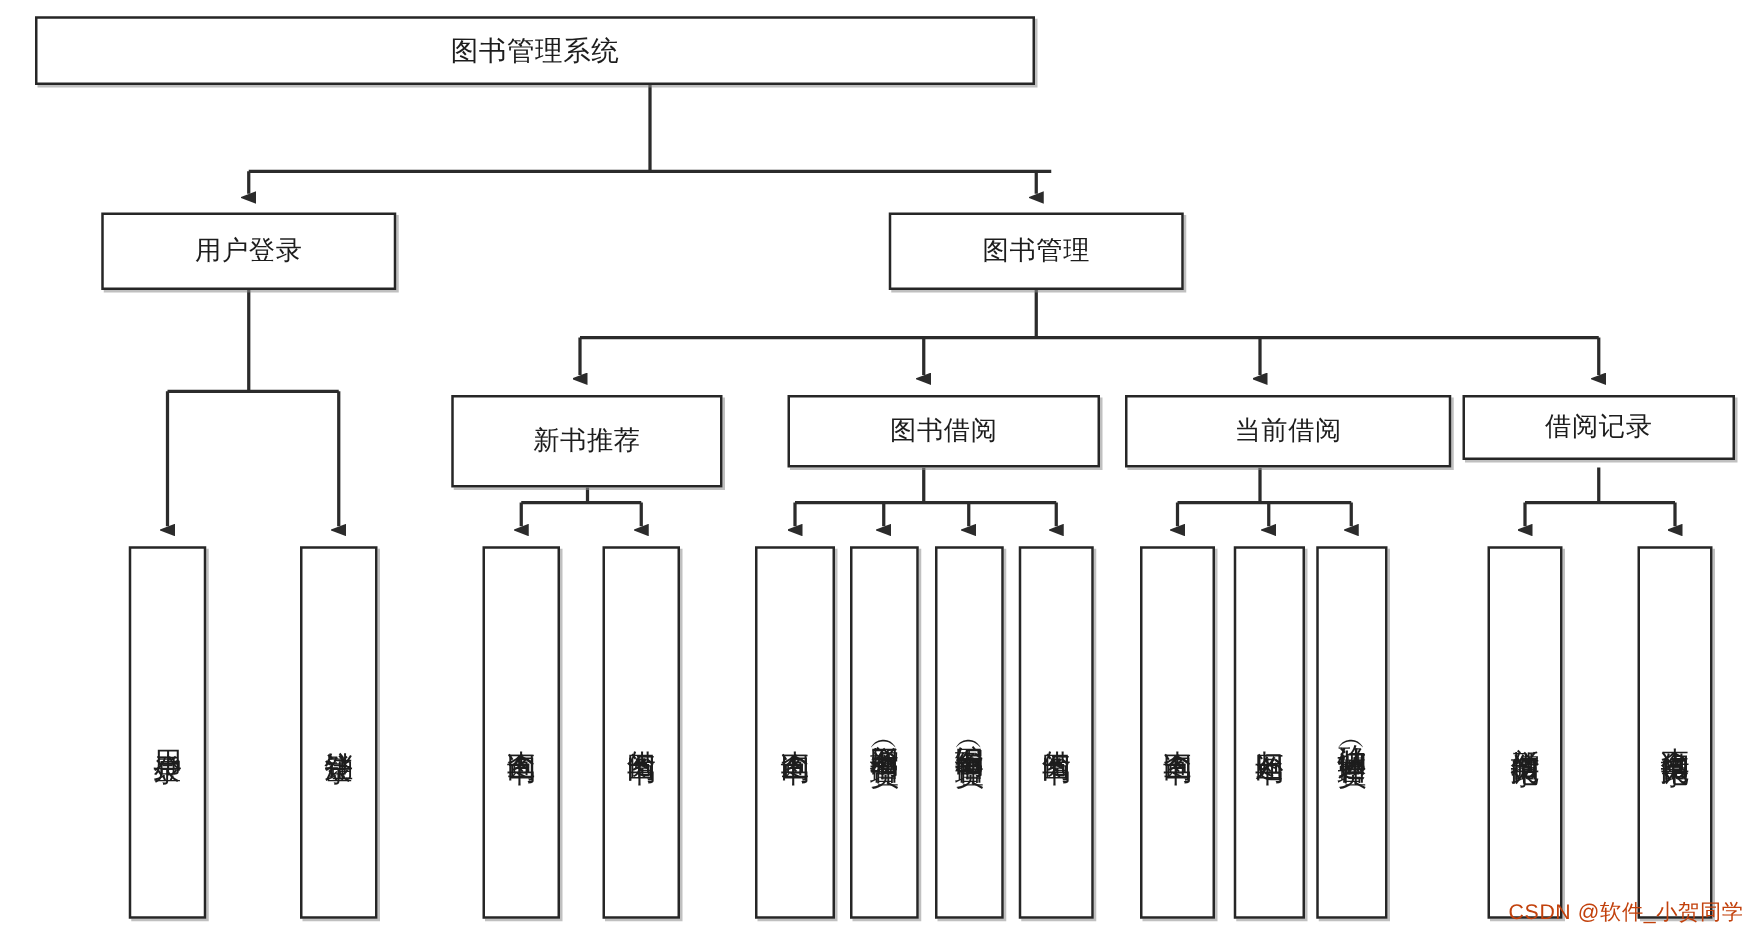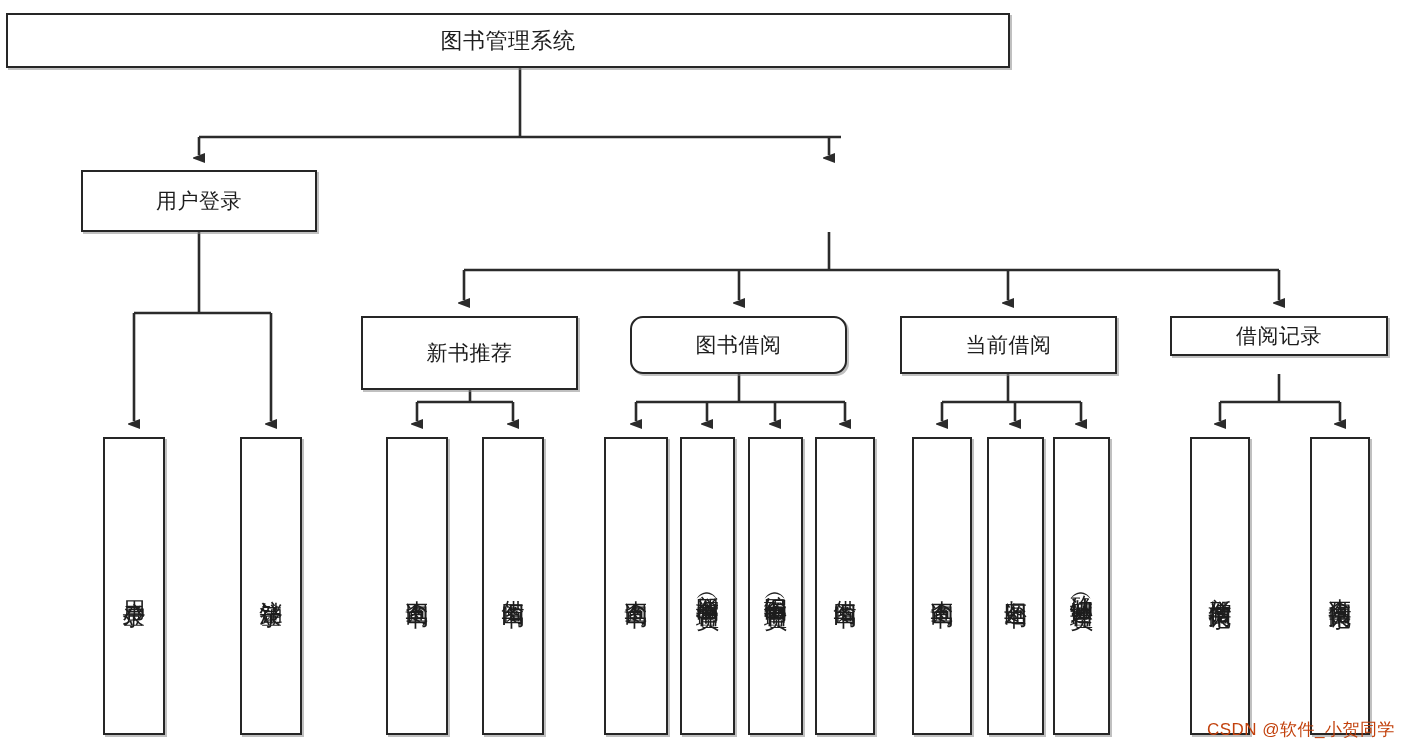--- a/index.html
+++ b/index.html
@@ -65,38 +65,41 @@
       <path d="M1015,402 L1015,421" marker-end="url(#arrow)"></path>
       <path d="M1081,402 L1081,421" marker-end="url(#arrow)"></path>
 
       <path d="M1279,374 L1279,402"></path>
       <path d="M1220,402 L1340,402"></path>
       <path d="M1220,402 L1220,421" marker-end="url(#arrow)"></path>
       <path d="M1340,402 L1340,421" marker-end="url(#arrow)"></path>
     </g>
   </svg>
 
-  <div class="node root" style="left:6px;top:13px;width:1004px;height:55px;">
+  <div class="node root" style="left:28px;top:13px;width:800px;height:55px;">
     <span class="lbl">图书管理系统</span>
   </div>
 
   <div class="node" style="left:81px;top:170px;width:236px;height:62px;">
     <span class="lbl">用户登录</span>
   </div>
+  <div class="node" style="left:711px;top:170px;width:236px;height:62px;">
+    <span class="lbl">图书管理</span>
+  </div>
 
   <div class="node" style="left:361px;top:316px;width:217px;height:74px;">
     <span class="lbl">新书推荐</span>
   </div>
-  <div class="node" style="left:630px;top:316px;width:217px;height:58px;border-radius:13px;">
+  <div class="node" style="left:630px;top:316px;width:250px;height:58px;">
     <span class="lbl">图书借阅</span>
   </div>
-  <div class="node" style="left:900px;top:316px;width:217px;height:58px;">
+  <div class="node" style="left:900px;top:316px;width:261px;height:58px;">
     <span class="lbl">当前借阅</span>
   </div>
-  <div class="node" style="left:1170px;top:316px;width:218px;height:40px;">
+  <div class="node" style="left:1170px;top:316px;width:218px;height:52px;">
     <span class="lbl">借阅记录</span>
   </div>
 
   <div class="node leaf" style="left:103px;top:437px;width:62px;height:298px;">
     <span class="lbl">用户登录</span>
   </div>
   <div class="node leaf" style="left:240px;top:437px;width:62px;height:298px;">
     <span class="lbl">注销登录</span>
   </div>
 

